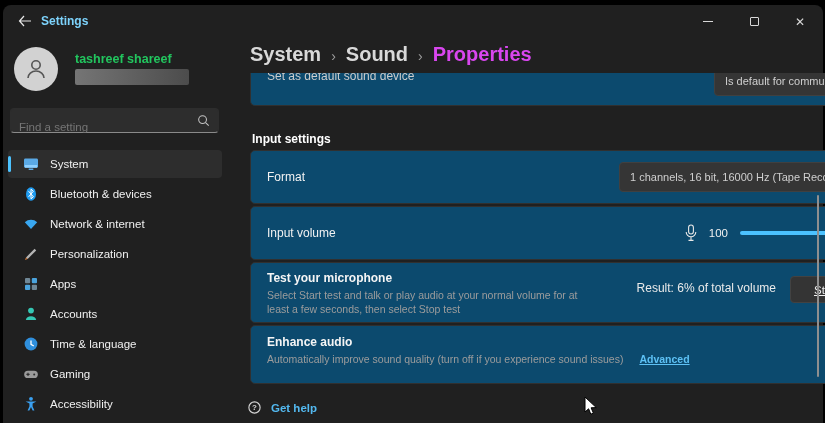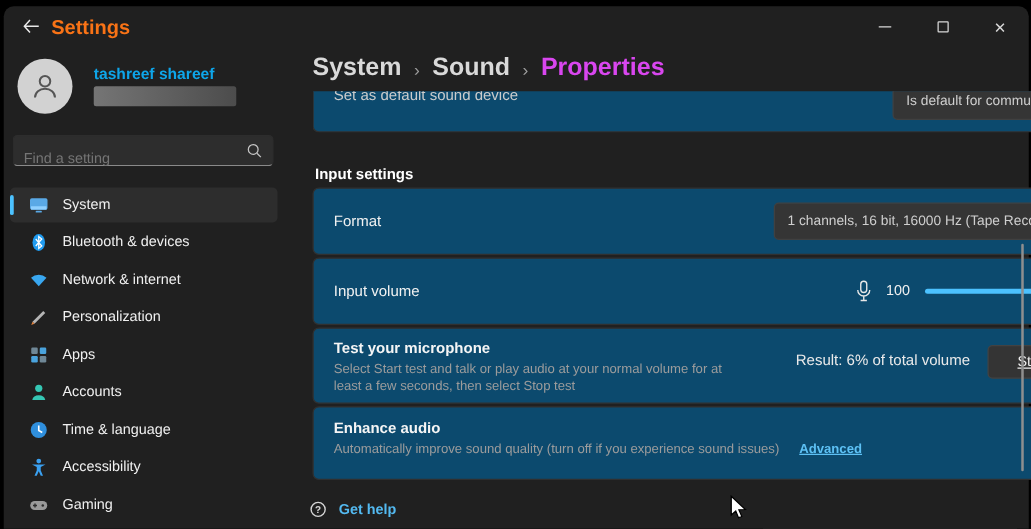--- a/index.html
+++ b/index.html
@@ -6,31 +6,31 @@
   html,body { width:825px; height:423px; background:#000; overflow:hidden;
     font-family:"Liberation Sans", sans-serif; }
   .window { position:absolute; left:3px; top:5px; width:820px; height:418px;
     background:#202020; border-radius:8px 8px 0 0; color:#f0f0f0; }
 
   
   .titlebar { position:absolute; left:0; top:0; width:100%; height:33px; }
   .back-btn { position:absolute; left:8px; top:3px; width:28px; height:26px;
     display:flex; align-items:center; justify-content:center; color:#e8e8e8;
     font-size:15px; border-radius:4px; }
-  .app-title { position:absolute; left:38px; top:9px; font-size:16px; font-weight:700; color:#f97316; }
+  .app-title { position:absolute; left:38px; top:9px; font-size:12px; font-weight:700; color:#7dd3fc; }
   .win-controls { position:absolute; right:0; top:0; height:33px; display:flex; }
   .win-btn { width:46px; height:33px; display:flex; align-items:center; justify-content:center; }
   .glyph-min { width:10px; height:1px; background:#d8d8d8; }
   .glyph-max { width:9px; height:9px; border:1px solid #d8d8d8; border-radius:1px; }
   .glyph-close { color:#d8d8d8; font-size:12px; line-height:1; }
 
   
   .avatar { position:absolute; left:11px; top:42px; width:44px; height:44px; border-radius:50%;
     background:#d2d2d2; display:flex; align-items:center; justify-content:center; }
-  .user-name { position:absolute; left:72px; top:47px; font-size:12.5px; font-weight:700; color:#0ea5e9; }
+  .user-name { position:absolute; left:72px; top:47px; font-size:12.5px; font-weight:700; color:#22c55e; }
   .blur-bar { position:absolute; left:72px; top:64px; width:114px; height:16px; border-radius:2px;
     background:linear-gradient(90deg,#757575,#4c4c4c); }
   .searchbox { position:absolute; left:7px; top:103px; width:209px; height:25px;
     background:#2d2d2d; border:1px solid #2d2d2d; border-bottom:1px solid #8a8a8a;
     border-radius:4px; display:flex; align-items:center; }
   .searchbox input { flex:1; background:transparent; border:none; outline:none;
     color:#cfcfcf; font-size:11.5px; padding:0 8px; font-family:"Liberation Sans", sans-serif;margin-top:12px; }
   .searchbox .mag { margin-right:8px; display:flex; }
   .nav { position:absolute; left:5px; top:145px; width:214px; }
   .nav-item { position:relative; height:28px; margin-bottom:2px; border-radius:4px;
@@ -206,35 +206,35 @@
         <svg viewBox="0 0 16 16" width="16" height="16">
             <circle cx="8" cy="8" r="6.4" fill="#2f8fdd"></circle>
             <path d="M8 4.4 V 8.4 L10.8 10" stroke="#fff" stroke-width="1.3" fill="none"></path>
           </svg>
       </span>
       <span class="nav-label">Time &amp; language</span>
     </div>
     <div class="nav-item">
       <span class="nav-icon">
         <svg viewBox="0 0 16 16" width="16" height="16">
-            <circle cx="8" cy="2.8" r="1.9" fill="#3aa0f0"></circle>
-            <path d="M2.6 5.6 H13.4 L9.6 7.6 V10.4 L11.4 14.6 H9.6 L8 10.9 L6.4 14.6 H4.6 L6.4 10.4 V7.6 Z" fill="#3aa0f0"></path>
-          </svg>
-      </span>
-      <span class="nav-label">Accessibility</span>
-    </div>
-    <div class="nav-item">
-      <span class="nav-icon">
-        <svg viewBox="0 0 16 16" width="16" height="16">
             <rect x="1.2" y="4.8" width="13.6" height="7.2" rx="3.6" fill="#9a9a9a"></rect>
             <circle cx="11.2" cy="8.4" r="1" fill="#2d2d2d"></circle>
             <path d="M5 6.8 V 10 M3.4 8.4 H 6.6" stroke="#2d2d2d" stroke-width="1.1"></path>
           </svg>
       </span>
       <span class="nav-label">Gaming</span>
+    </div>
+    <div class="nav-item">
+      <span class="nav-icon">
+        <svg viewBox="0 0 16 16" width="16" height="16">
+            <circle cx="8" cy="2.8" r="1.9" fill="#3aa0f0"></circle>
+            <path d="M2.6 5.6 H13.4 L9.6 7.6 V10.4 L11.4 14.6 H9.6 L8 10.9 L6.4 14.6 H4.6 L6.4 10.4 V7.6 Z" fill="#3aa0f0"></path>
+          </svg>
+      </span>
+      <span class="nav-label">Accessibility</span>
     </div>
   </div>
 
   <div class="breadcrumb">
     <span class="crumb">System</span>
     <span class="crumb-sep">›</span>
     <span class="crumb">Sound</span>
     <span class="crumb-sep">›</span>
     <span class="crumb current">Properties</span>
   </div>

